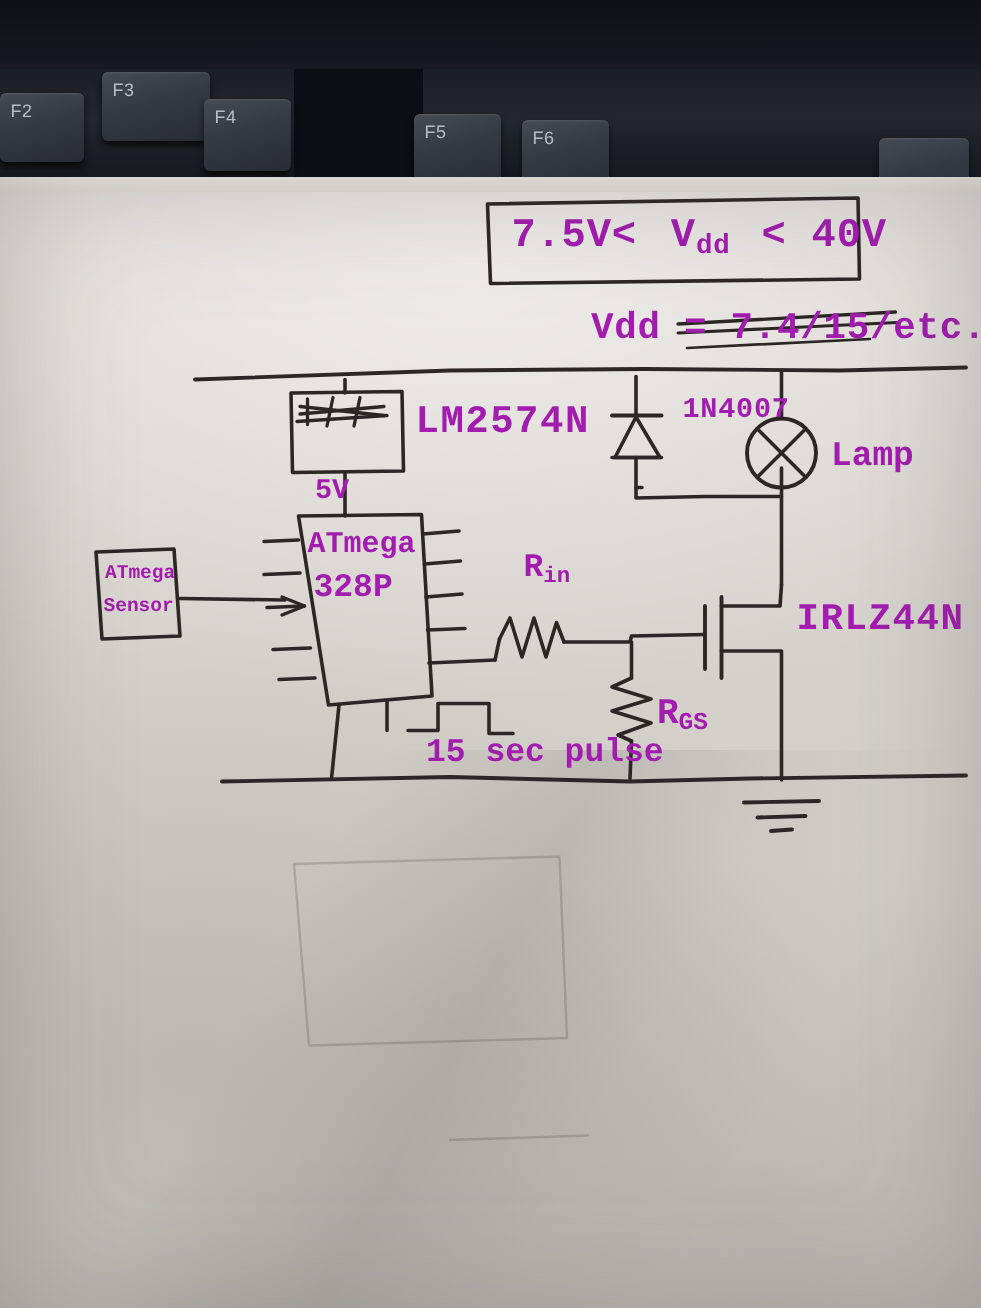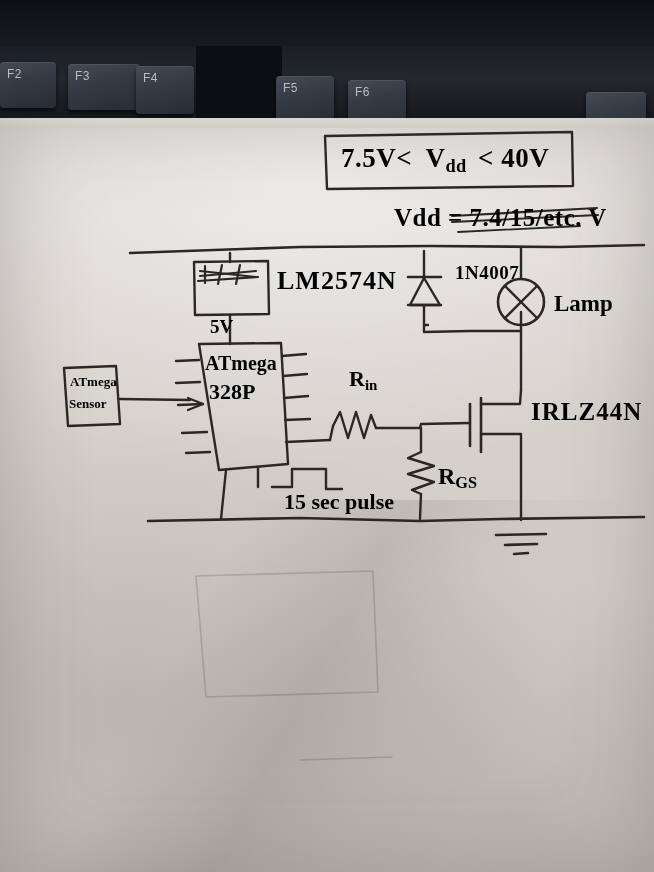--- a/index.html
+++ b/index.html
@@ -29,38 +29,38 @@
       radial-gradient(90% 55% at 20% 78%, rgba(120,115,110,.22) 0%, rgba(120,115,110,0) 70%),
       radial-gradient(70% 45% at 78% 92%, rgba(120,115,110,.20) 0%, rgba(120,115,110,0) 70%),
       linear-gradient(180deg,#ddd9d3 0%,#d4d0ca 45%,#c9c5bf 100%);}
   .shadow-diag{position:absolute;left:0;top:500px;width:654px;height:372px;
     background:linear-gradient(118deg, rgba(90,86,82,.0) 30%, rgba(90,86,82,.16) 48%, rgba(90,86,82,.05) 62%, rgba(90,86,82,0) 75%);}
   .vignette{position:absolute;left:0;top:118px;width:654px;height:754px;
     box-shadow:inset 0 0 90px rgba(70,66,62,.28);}
 
   
   .ink{position:absolute;left:0;top:0;width:654px;height:872px;}
-  .hand{position:absolute;color:#000000;white-space:nowrap;
-    font-family:Liberation Serif, serif;font-weight:600;}
+  .hand{position:absolute;color:#a21caf;white-space:nowrap;
+    font-family:Liberation Mono, monospace;font-weight:600;}
   .faint{opacity:.18;}
   .sub{font-size:.68em;vertical-align:-.25em;}
 </style>
 </head>
 <body>
 
 <div id="page">
 
   <div class="kb-zone">
     <div class="kb-dark-top"></div>
     <div class="kb-gap" style="left:196px;top:46px;width:86px;height:72px;"></div>
 
     <div class="key" style="left:0px;top:62px;width:56px;height:46px;">
         <span>F2</span>
       </div>
-    <div class="key" style="left:68px;top:64px;width:72px;height:46px;">
+    <div class="key" style="left:68px;top:48px;width:72px;height:46px;">
         <span>F3</span>
       </div>
     <div class="key" style="left:136px;top:66px;width:58px;height:48px;">
         <span>F4</span>
       </div>
     <div class="key" style="left:276px;top:76px;width:58px;height:48px;">
         <span>F5</span>
       </div>
     <div class="key" style="left:348px;top:80px;width:58px;height:48px;">
         <span>F6</span>

